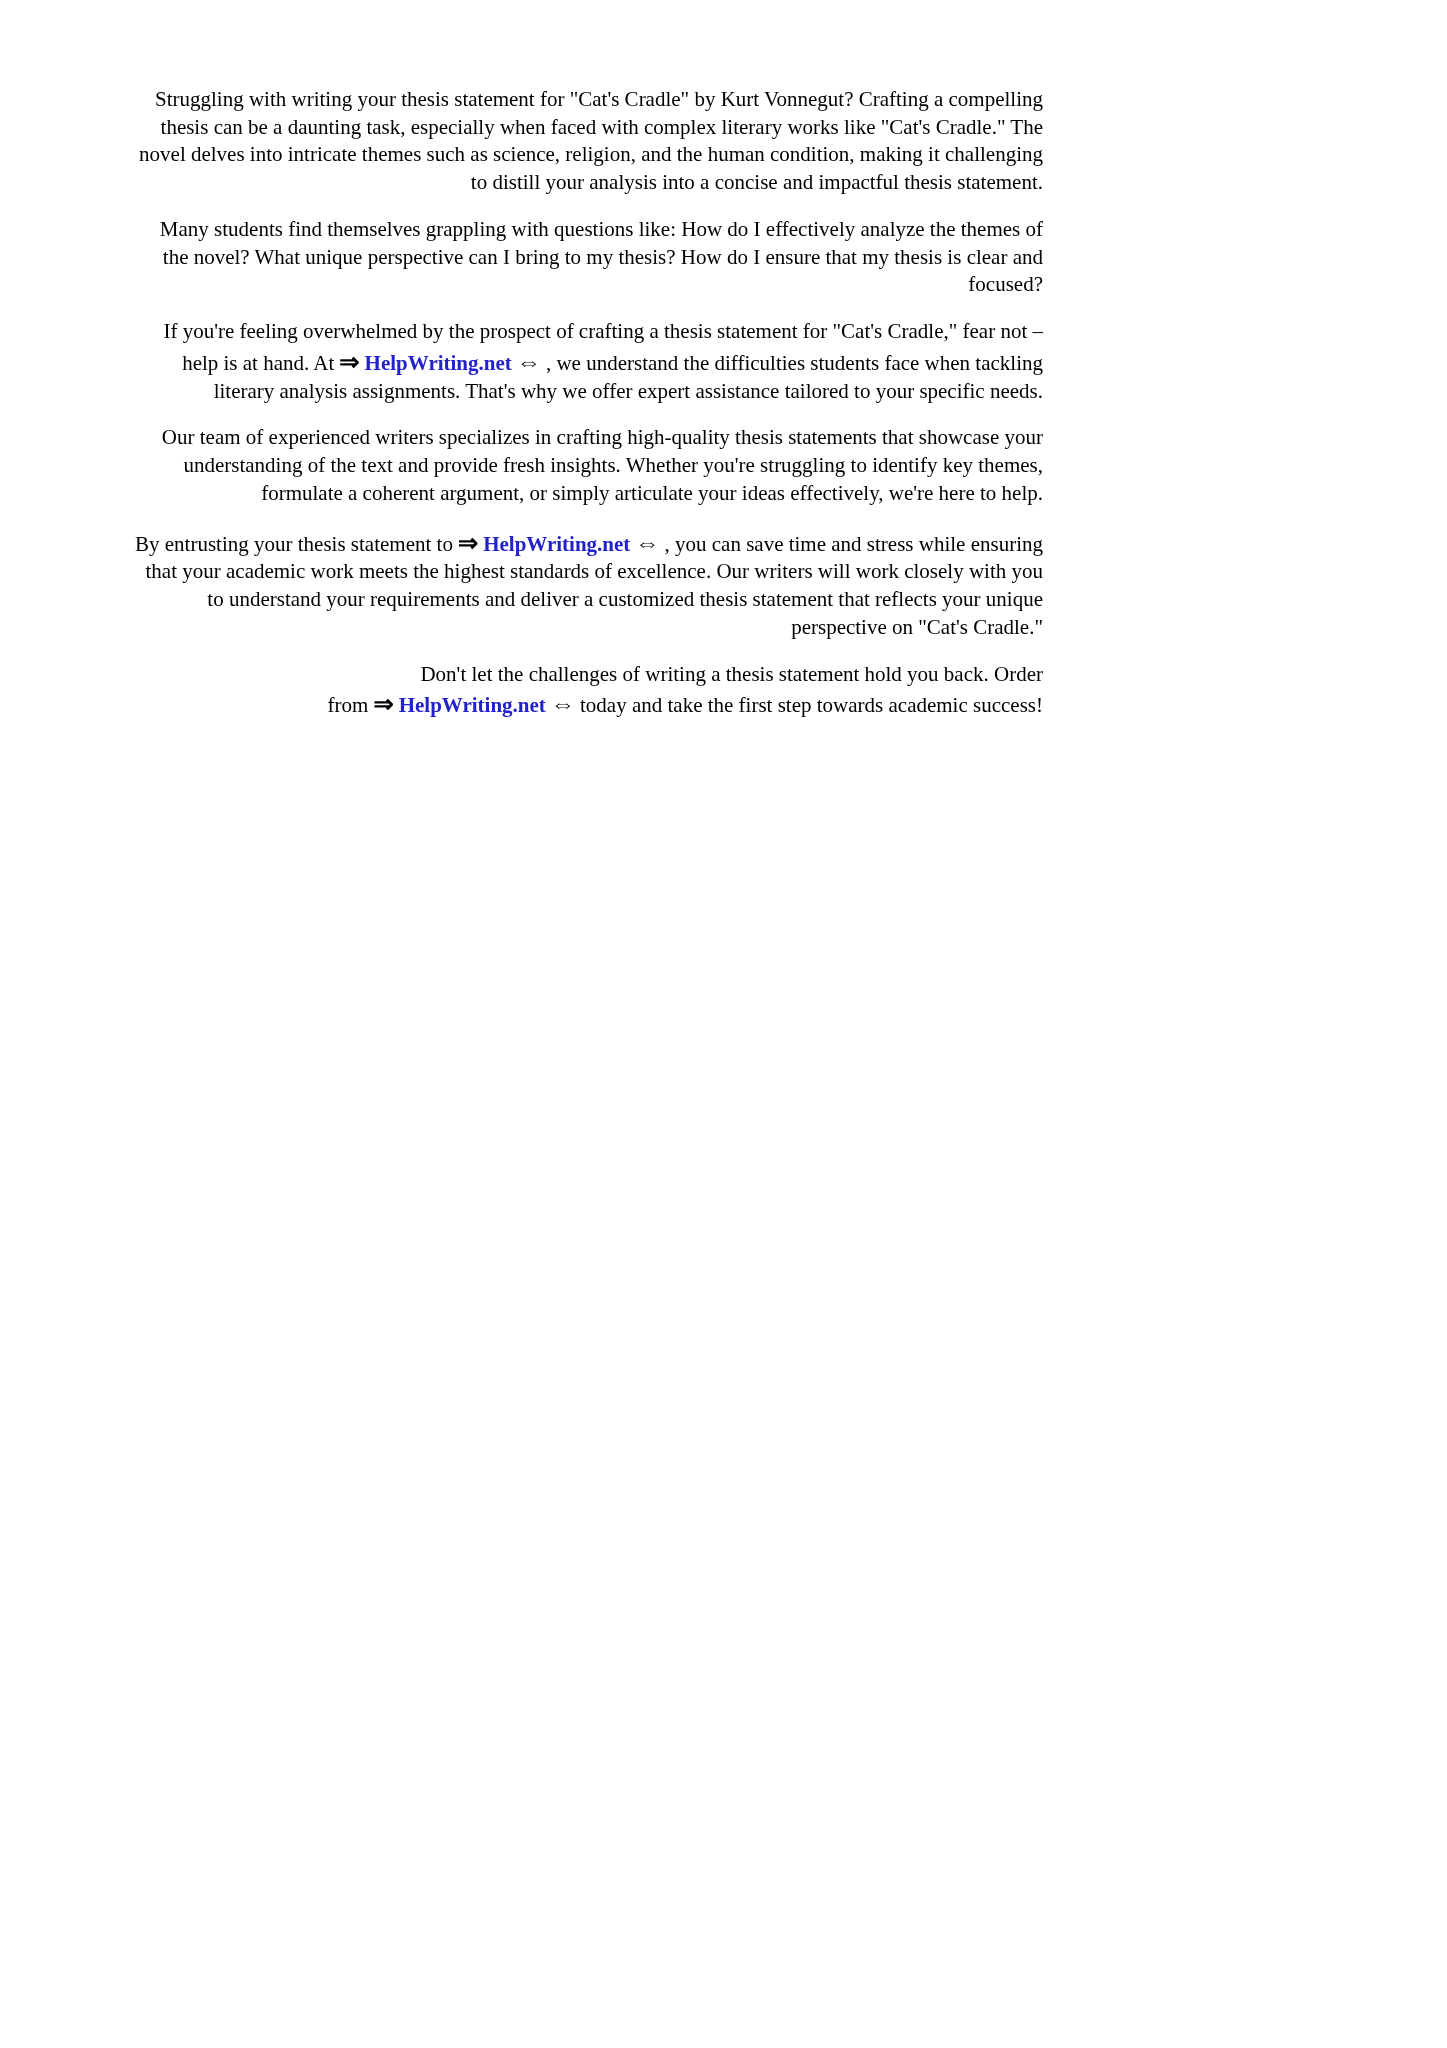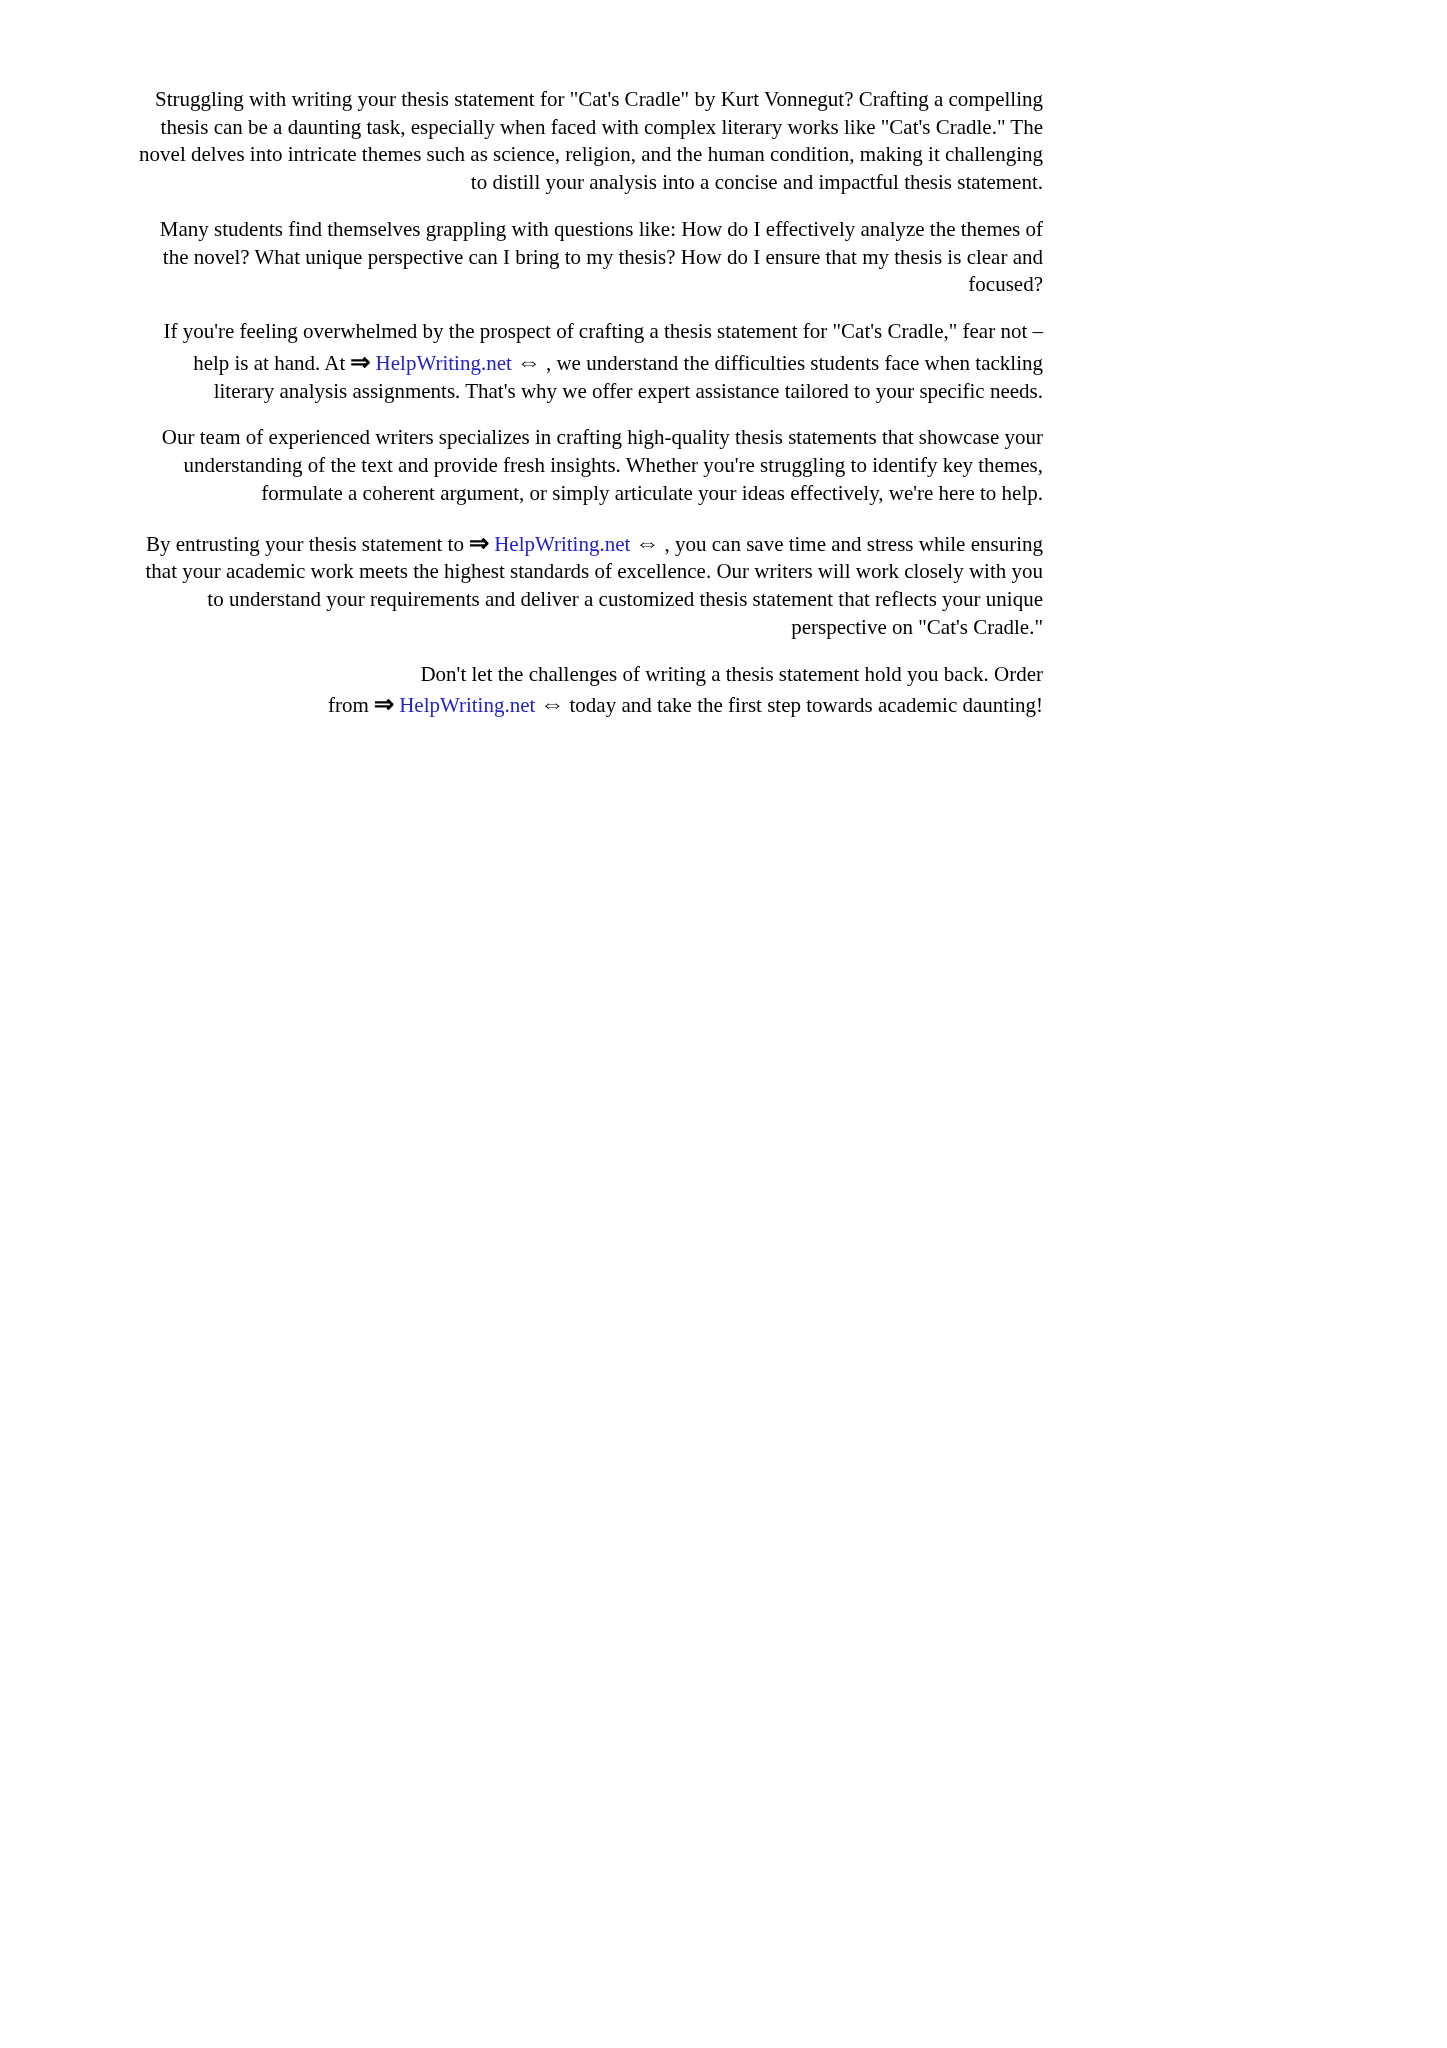--- a/index.html
+++ b/index.html
@@ -22,21 +22,21 @@
   }
   .doc-page p {
     margin: 0 0 19px 0;
     font-size: 21px;
     line-height: 1.32;
     color: #000000;
     text-align: right;
   }
   .link {
     color: var(--link-color, #2222cc);
-    font-weight: normal;
+    font-weight: bold;
     text-decoration: none;
     cursor: pointer;
   }
   .arrow {
     font-weight: bold;
     font-size: 1.15em;
     margin: 0 5px;
     color: #000000;
   }
 </style>
@@ -48,15 +48,15 @@
   <p><span>Struggling with writing your thesis statement for "Cat's Cradle" by Kurt Vonnegut? Crafting a compelling thesis can be a daunting task, especially when faced with complex literary works like "Cat's Cradle." The novel delves into intricate themes such as science, religion, and the human condition, making it challenging to distill your analysis into a concise and impactful thesis statement.</span></p>
 
   <p><span>Many students find themselves grappling with questions like: How do I effectively analyze the themes of the novel? What unique perspective can I bring to my thesis? How do I ensure that my thesis is clear and focused?</span></p>
 
   <p><span>If you're feeling overwhelmed by the prospect of crafting a thesis statement for "Cat's Cradle," fear not – help is at hand. At</span><span class="arrow">⇒</span><a href="#" class="link">HelpWriting.net</a><span class="arrow">⇔</span><span>, we understand the difficulties students face when tackling literary analysis assignments. That's why we offer expert assistance tailored to your specific needs.</span></p>
 
   <p><span>Our team of experienced writers specializes in crafting high-quality thesis statements that showcase your understanding of the text and provide fresh insights. Whether you're struggling to identify key themes, formulate a coherent argument, or simply articulate your ideas effectively, we're here to help.</span></p>
 
   <p><span>By entrusting your thesis statement to</span><span class="arrow">⇒</span><a href="#" class="link">HelpWriting.net</a><span class="arrow">⇔</span><span>, you can save time and stress while ensuring that your academic work meets the highest standards of excellence. Our writers will work closely with you to understand your requirements and deliver a customized thesis statement that reflects your unique perspective on "Cat's Cradle."</span></p>
 
-  <p><span>Don't let the challenges of writing a thesis statement hold you back. Order from</span><span class="arrow">⇒</span><a href="#" class="link">HelpWriting.net</a><span class="arrow">⇔</span><span>today and take the first step towards academic daunting!</span></p>
+  <p><span>Don't let the challenges of writing a thesis statement hold you back. Order from</span><span class="arrow">⇒</span><a href="#" class="link">HelpWriting.net</a><span class="arrow">⇔</span><span>today and take the first step towards academic success!</span></p>
 
 </div>
 
 </body></html>

